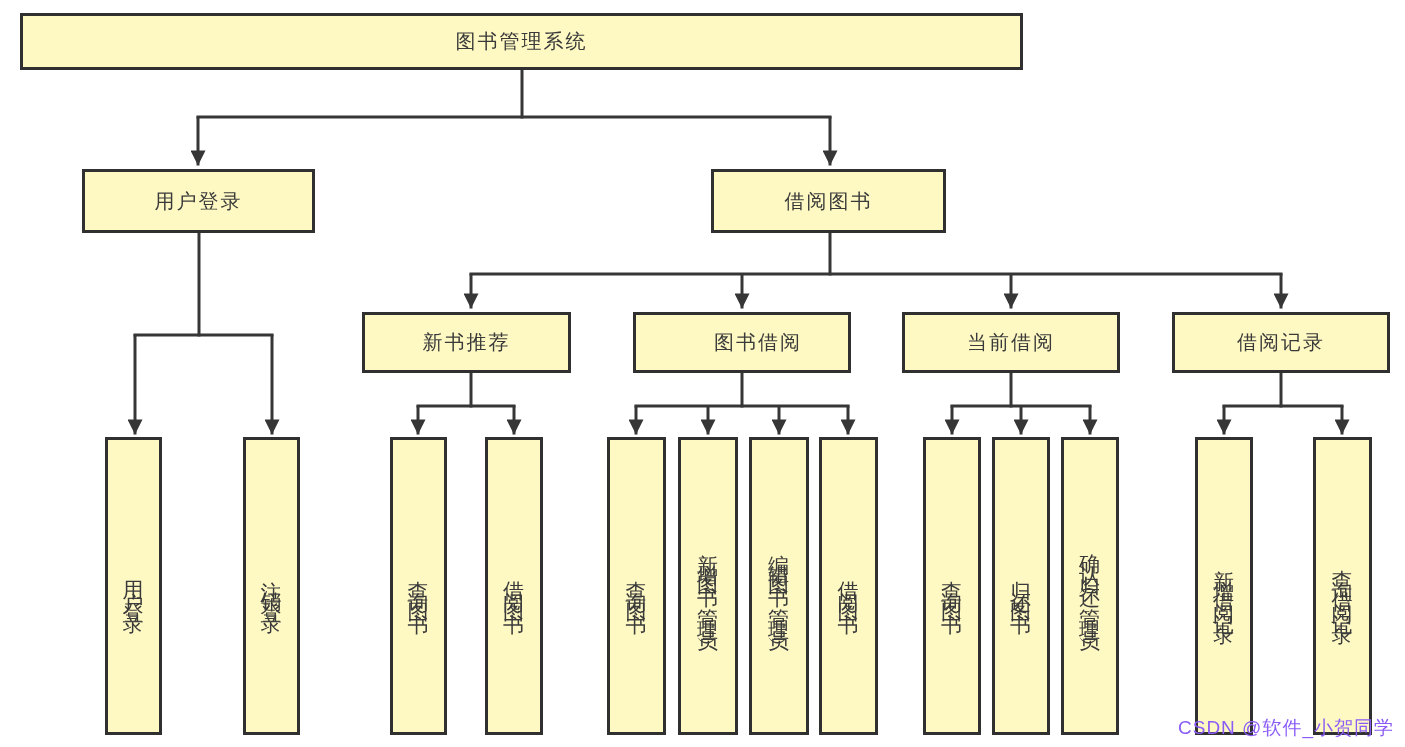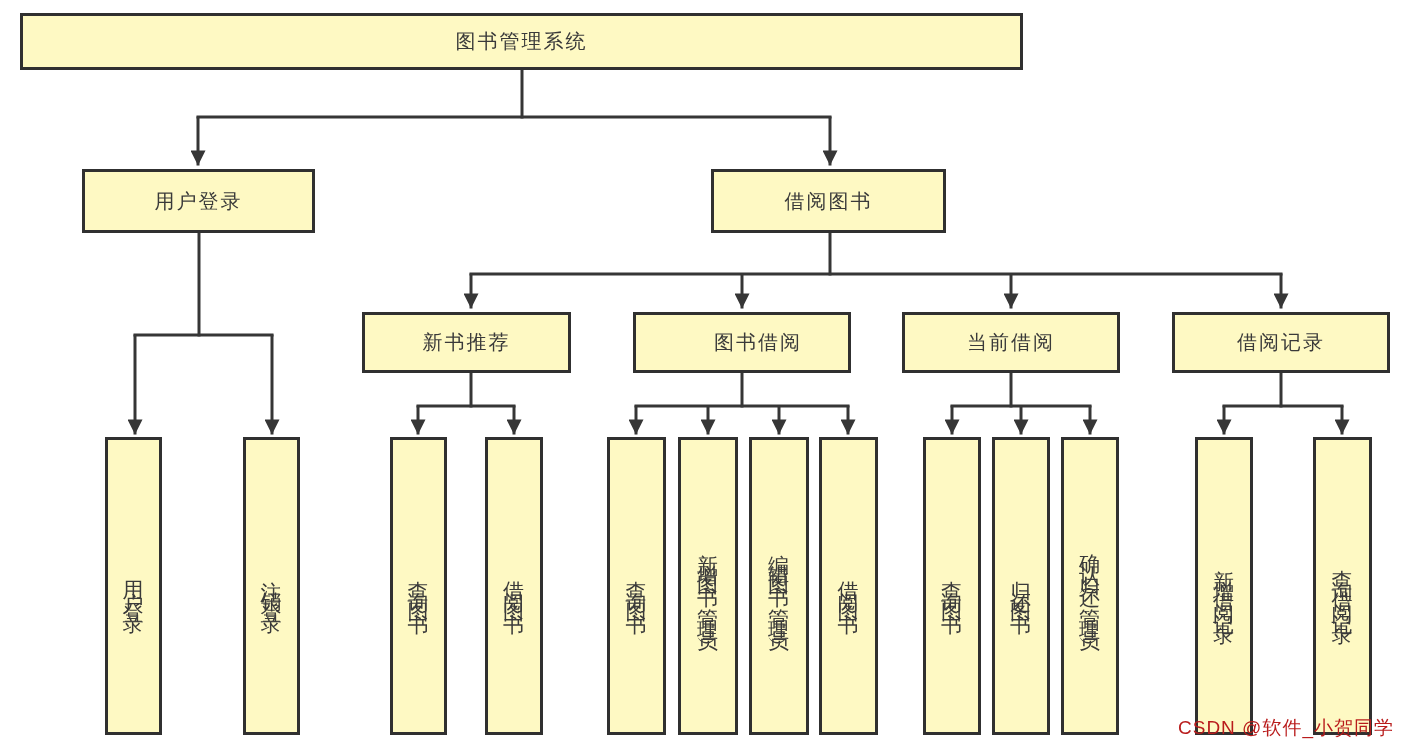--- a/index.html
+++ b/index.html
@@ -33,21 +33,21 @@
     font-size: 21px;
     letter-spacing: 11px;
     line-height: 1;
     white-space: nowrap;
   }
   .watermark {
     position: absolute;
     left: 1178px;
     top: 715px;
     font-size: 19px;
-    color: #b91c1c;
+    color: #8b5cf6;
     letter-spacing: 1px;
     z-index: 5;
     white-space: nowrap;
   }
 </style>
 </head>
 <body>
 
 <div id="canvas">
 

